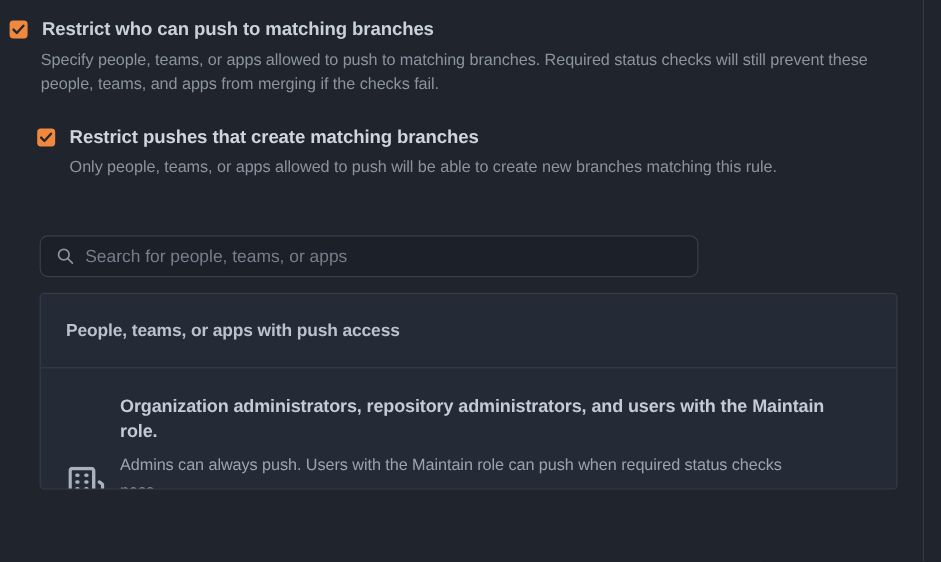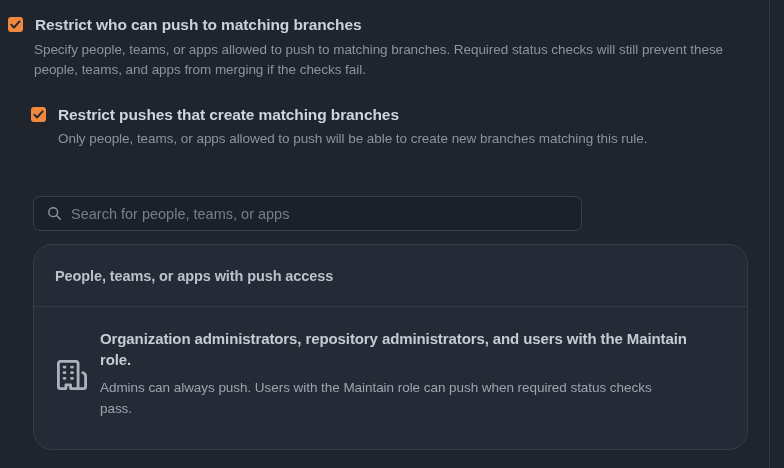--- a/index.html
+++ b/index.html
@@ -107,45 +107,45 @@
     margin-right: 10px;
   }
   .search-input::placeholder { color: #767f8b; opacity: 1; }
 
   
   .panel {
     position: absolute;
     left: 33px;
     top: 244px;
     width: 715px;
-    height: 206px;
+    height: 164px;
     background: #252b36;
     border: 1px solid #353c48;
-    border-radius: 19px;
+    border-radius: 4px;
     box-sizing: border-box;
     overflow: hidden;
   }
   .panel-header {
     height: 62px;
     display: flex;
     align-items: center;
     padding-left: 21px;
     border-bottom: 1px solid #353c48;
     box-sizing: border-box;
   }
   .panel-header-title {
     font-size: 14.5px;
     font-weight: bold;
     color: #b9c2cd;
     letter-spacing: -0.1px;
   }
 
   .panel-row {
     display: flex;
-    align-items: center;
+    align-items: flex-end;
     padding: 22px 20px 0 23px;
   }
   .org-icon {
     min-width: 30px;
     width: 30px;
     height: 30px;
     color: #a9b2bd;
     margin-top: 2px;
     margin-right: 13px;
   }

